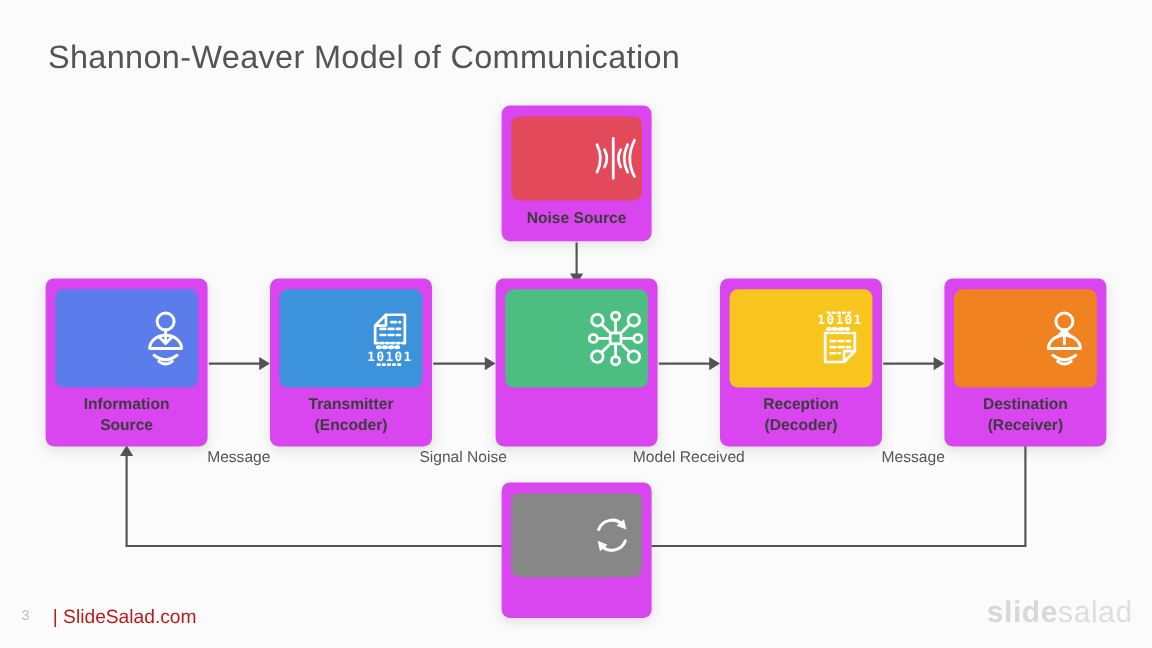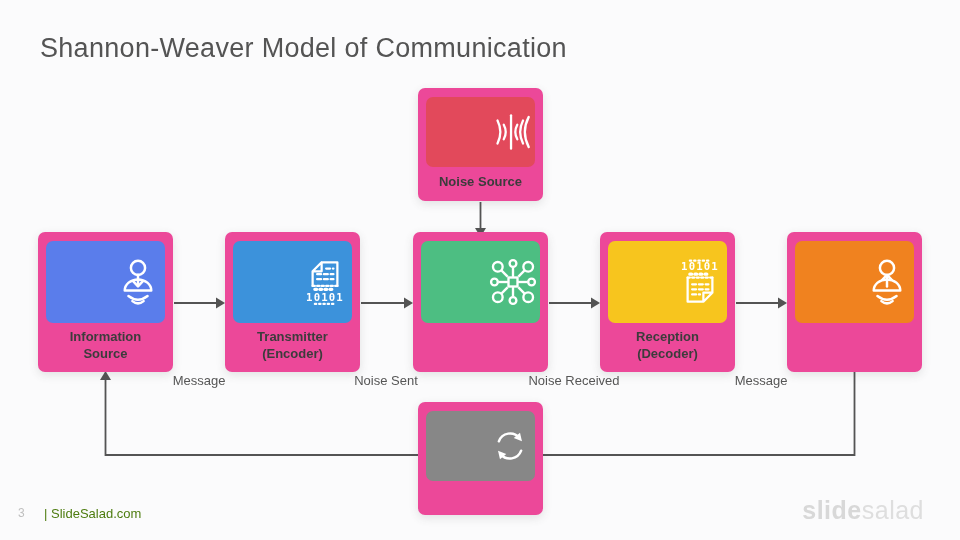--- a/index.html
+++ b/index.html
@@ -1,36 +1,36 @@
 <!DOCTYPE html>
 <html><head>
 <meta charset="utf-8">
 <style>
   html,body{margin:0;padding:0;background:#fff;}
   .slide{position:relative;width:960px;height:540px;background:#FBFBFC;overflow:hidden;
          font-family:"Liberation Sans", sans-serif;}
   .title{position:absolute;left:40px;top:33px;margin:0;font-size:27px;font-weight:500;
          color:#545454;letter-spacing:.3px;}
   .connectors{position:absolute;left:0;top:0;}
-  .card{position:absolute;box-sizing:border-box;background:#ec4899;border-radius:7px;
+  .card{position:absolute;box-sizing:border-box;background:#d946ef;border-radius:7px;
         box-shadow:0 3px 10px rgba(70,70,70,.14);padding:9px 8px 0;display:flex;flex-direction:column;}
   .card.main{width:135px;height:140px;top:232px;}
   .card.small{width:125px;left:418px;height:113px;}
   .pos-info{left:38px;} .pos-trans{left:225px;} .pos-channel{left:413px;}
   .pos-recep{left:600px;} .pos-dest{left:787px;}
   .pos-noise{top:88px;} .pos-feedback{top:402px;}
   .tile{height:82px;border-radius:7px;display:flex;align-items:center;justify-content:flex-end;flex:0 0 auto;}
   .card.small .tile{height:70px;}
   .card-label{flex:1;display:flex;align-items:center;justify-content:center;text-align:center;
         font-size:13px;font-weight:700;color:#3C3C3C;line-height:1.3;padding:3px 0 7px;}
   .flow-label{position:absolute;top:373px;width:140px;text-align:center;font-size:13px;color:#565656;}
   .fl-1{left:129px;} .fl-2{left:316px;} .fl-3{left:504px;} .fl-4{left:691px;}
   .page-num{position:absolute;left:18px;top:506px;font-size:12px;color:#BFBFBF;}
-  .footer-site{position:absolute;left:44px;top:506px;font-size:13px;color:#4d7c0f;}
-  .watermark{position:absolute;right:36px;top:496px;font-size:25px;letter-spacing:.5px;color:#DCDCDC;}
+  .footer-site{position:absolute;left:44px;top:506px;font-size:16px;color:#b91c1c;}
+  .watermark{position:absolute;right:16px;top:496px;font-size:25px;letter-spacing:.5px;color:#DCDCDC;}
   .watermark .wm-b{font-weight:700;color:#D8D8D8;}
   .watermark .wm-l{font-weight:400;color:#DEDEDE;}
 </style>
 </head>
 <body>
 
 <div class="slide">
 
   <h1 class="title">Shannon-Weaver Model of Communication</h1>
 
@@ -153,37 +153,38 @@
         <g stroke="#fff" stroke-width="2.2" fill="none" stroke-linecap="round" stroke-linejoin="round">
           <circle cx="24" cy="11.5" r="6.3"></circle>
           <path d="M12.2 31.5 a11.8 9.8 0 0 1 23.6 0 z"></path>
           <line x1="24" y1="28" x2="24" y2="18"></line>
           <polyline points="19.8,22 24,17.7 28.2,22"></polyline>
           <path d="M15.5 36.5 q8.5 6.5 17 0"></path>
           <path d="M19 41 q5 4 10 0"></path>
         </g>
       </svg>
     </div>
+    <div class="card-label">Destination (Receiver)</div>
   </div>
 
   <div class="card small pos-feedback">
     <div class="tile" style="background: rgb(135, 135, 135);">
       <svg viewBox="0 0 48 48" width="50" height="50">
         <g stroke="#fff" stroke-width="2.4" fill="none" stroke-linecap="round">
           <path d="M13.3 19.5 A11.5 11.5 0 0 1 33 16.2"></path>
           <path d="M34.7 28.5 A11.5 11.5 0 0 1 15 31.8"></path>
         </g>
         <polygon points="35.5,19.5 27.6,16.4 33.6,11.2" fill="#fff"></polygon>
         <polygon points="12.5,28.5 20.4,31.6 14.4,36.8" fill="#fff"></polygon>
       </svg>
     </div>
   </div>
 
   <div class="flow-label fl-1">Message</div>
-  <div class="flow-label fl-2">Noise Sent</div>
-  <div class="flow-label fl-3">Noise Received</div>
+  <div class="flow-label fl-2">Signal Noise</div>
+  <div class="flow-label fl-3">Model Received</div>
   <div class="flow-label fl-4">Message</div>
 
   <div class="page-num">3</div>
   <div class="footer-site">| SlideSalad.com</div>
   <div class="watermark"><span class="wm-b">slide</span><span class="wm-l">salad</span></div>
 
 </div>
 
 </body></html>

